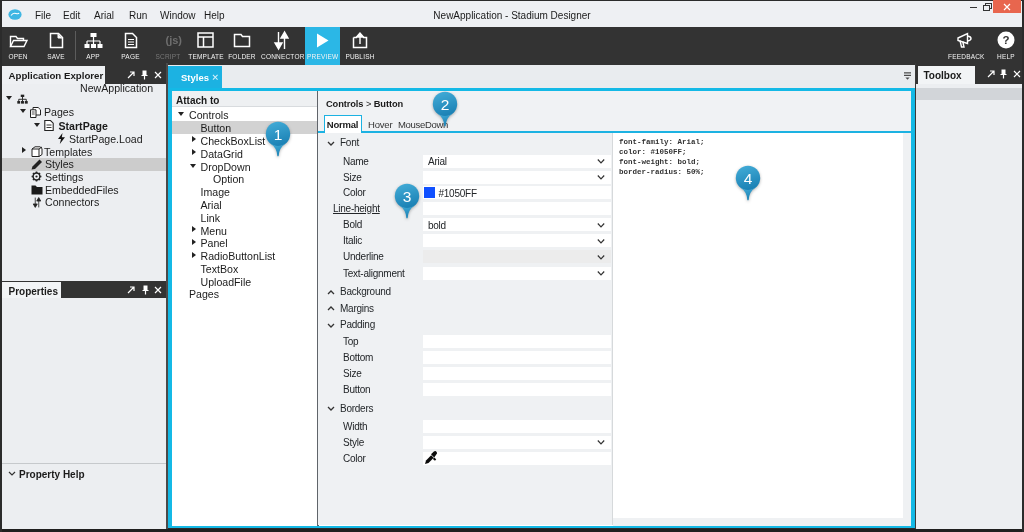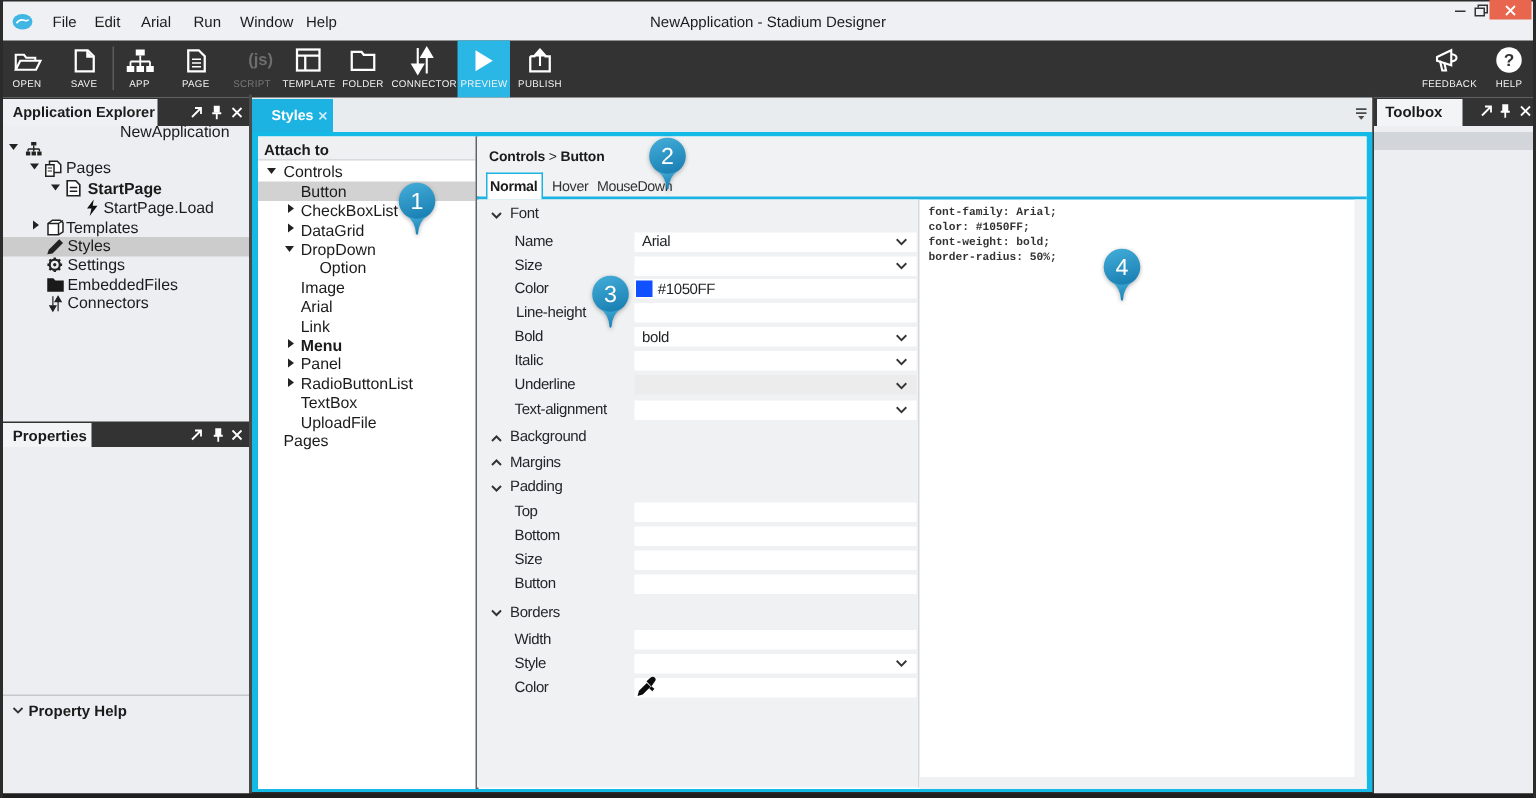--- a/index.html
+++ b/index.html
@@ -244,21 +244,21 @@
 <div class="abs" style="left:192px;top:251.5px;width:0;height:0;border-top:3.5px solid transparent;border-bottom:3.5px solid transparent;border-left:4.5px solid #222;"></div>
 <div class="txt" style="left:189px;top:108.5px;">Controls</div>
 <div class="txt" style="left:200.5px;top:121.5px;">Button</div>
 <div class="txt" style="left:200.5px;top:134.5px;">CheckBoxList</div>
 <div class="txt" style="left:200.5px;top:147.5px;">DataGrid</div>
 <div class="txt" style="left:200.5px;top:160.5px;">DropDown</div>
 <div class="txt" style="left:213px;top:173px;">Option</div>
 <div class="txt" style="left:200.5px;top:186px;">Image</div>
 <div class="txt" style="left:200.5px;top:199px;">Arial</div>
 <div class="txt" style="left:200.5px;top:211.5px;">Link</div>
-<div class="txt" style="left:200.5px;top:224.5px;font-weight:bold;">Menu</div>
+<div class="txt" style="left:200.5px;top:224.5px;">Menu</div>
 <div class="txt" style="left:200.5px;top:237px;">Panel</div>
 <div class="txt" style="left:200.5px;top:250px;">RadioButtonList</div>
 <div class="txt" style="left:200.5px;top:262.5px;">TextBox</div>
 <div class="txt" style="left:200.5px;top:275.5px;">UploadFile</div>
 <div class="txt" style="left:189px;top:288px;">Pages</div>
 
 <div class="abs" style="left:317px;top:91px;width:2px;height:434.5px;background:#60646a;"></div>
 
 <div class="abs" style="left:318px;top:91px;width:592.5px;height:40px;background:#f0f2f4;"></div>
 <div class="txt" style="left:326px;top:97.5px;font-size:9.3px;letter-spacing:-0.1px;"><span class="b">Controls</span> &gt; <span class="b">Button</span></div>
@@ -289,21 +289,21 @@
   </svg>
 <div class="sec" style="left:340px;top:319px;">Padding</div>
 <svg class="abs" style="left:327px;top:406px;" width="8" height="5" viewBox="0 0 8 5">
     <path d="M1 1 L4 4 L7 1" stroke="#333" stroke-width="1.3" fill="none"></path>
   </svg>
 <div class="sec" style="left:340px;top:402.5px;">Borders</div>
 
 <div class="lbl" style="left:343px;top:154.5px;">Name</div>
 <div class="lbl" style="left:343px;top:170.5px;">Size</div>
 <div class="lbl" style="left:343px;top:186px;">Color</div>
-<div class="lbl" style="left:344px;top:201.5px;">Line-height</div>
+<div class="lbl" style="left:333px;top:201.5px;text-decoration:underline;">Line-height</div>
 <div class="lbl" style="left:343px;top:218px;">Bold</div>
 <div class="lbl" style="left:343px;top:234px;">Italic</div>
 <div class="lbl" style="left:343px;top:250px;">Underline</div>
 <div class="lbl" style="left:343px;top:266.5px;">Text-alignment</div>
 <div class="lbl" style="left:343px;top:334.8px;">Top</div>
 <div class="lbl" style="left:343px;top:350.9px;">Bottom</div>
 <div class="lbl" style="left:343px;top:367px;">Size</div>
 <div class="lbl" style="left:343px;top:383px;">Button</div>
 <div class="lbl" style="left:343px;top:419.5px;">Width</div>
 <div class="lbl" style="left:343px;top:435.8px;">Style</div>

